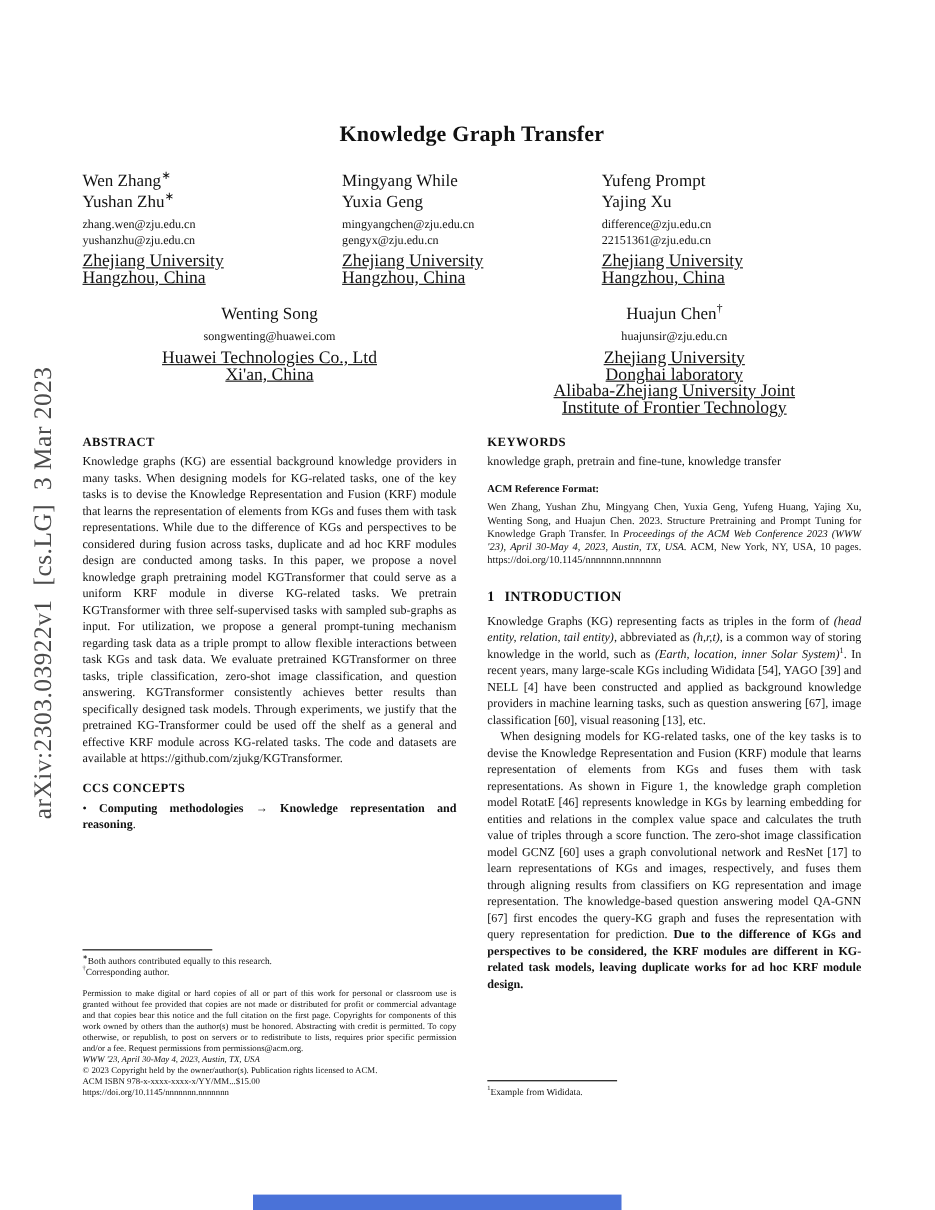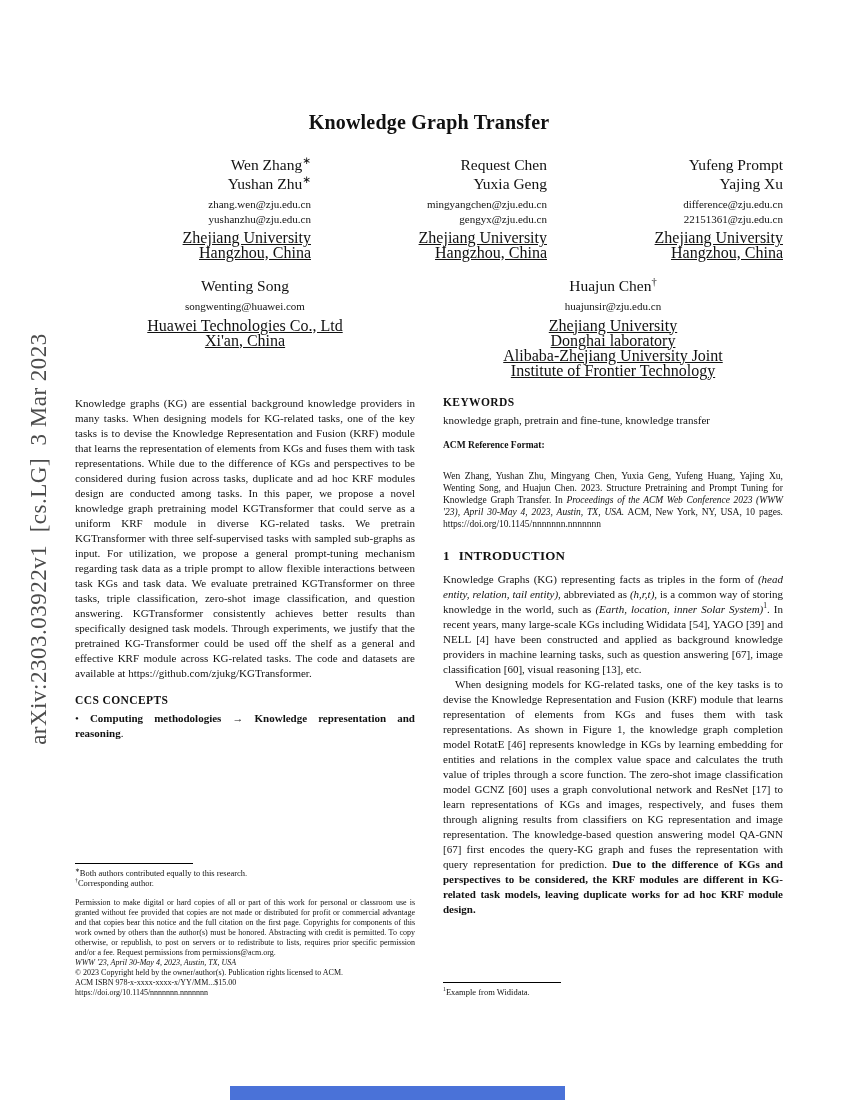--- a/index.html
+++ b/index.html
@@ -8,21 +8,21 @@
     position:relative; width:850px; height:1100px; background:#ffffff;
     font-family:"Liberation Serif", serif; color:#111111; overflow:hidden;
   }
   .arxiv-strip {
     position:absolute; left:-215px; top:525px; width:510px; height:28px;
     text-align:center; transform:rotate(-90deg);
     font-size:23px; color:#4b4b4b; white-space:pre; letter-spacing:0.5px;
   }
   .content { position:absolute; left:75px; top:110px; width:708px; }
   .title { text-align:center; font-size:20px; font-weight:bold; line-height:25px; letter-spacing:0.2px; }
-  .authors-row1 { display:flex; margin-top:20px; text-align:right; }
+  .authors-row1 { display:flex; margin-top:20px; text-align:left; }
   .authors-row2 { display:flex; justify-content:center; gap:118px; margin-top:16px; text-align:center; }
   .author-block { flex:1; }
   .author-block2 { width:250px; }
   .author-name { font-size:15.5px; line-height:19px; }
   .author-email { font-size:11px; line-height:14.5px; }
   .author-emails { margin-top:4px; }
   .author-affs { margin-top:4px; }
   .author-aff { font-size:16px; line-height:15px;text-decoration:underline; }
   sup { font-size:68%; vertical-align:super; line-height:0; }
   .columns { display:grid; grid-template-columns:1fr 1fr; column-gap:28px; margin-top:18px; height:602px; }
@@ -30,21 +30,21 @@
   .sec-heading { font-size:11.5px; font-weight:bold; letter-spacing:0.4px; margin-bottom:5px; }
   .mt { margin-top:13px; }
   .body-text { font-size:11px; line-height:15px; text-align:justify; margin:0; }
   .indent { text-indent:12px; }
   .col-bottom { margin-top:auto; }
   .fn-rule { width:118px; border-top:1px solid #000; margin-bottom:4px; }
   .footnote { font-size:8.5px; line-height:10.5px; }
   .permission { font-size:8px; line-height:10px; text-align:justify; margin-top:0; }
   .perm-block { margin-top:9px; }
   .italic { font-style:italic; }
-  .ref-heading { font-size:9.5px; font-weight:bold; margin-top:12px; margin-bottom:20px; }
+  .ref-heading { font-size:9.5px; font-weight:bold; margin-top:12px; margin-bottom:6px; }
   .ref-text { font-size:9.5px; line-height:12px; text-align:justify; margin:0; }
   .intro-heading { font-size:13px; font-weight:bold; margin-top:18px; margin-bottom:8px; letter-spacing:0.2px;font-family:Liberation Serif, serif; }
   .hgap { margin-left:9px; }
   .blue-bar { position:absolute; left:230px; top:1086px; width:335px; height:14px; background:#4a72d8; }
   .link { color:inherit; text-decoration:none; cursor:pointer; }
   b { font-weight:bold; }
   i { font-style:italic; }
 </style>
 </head>
 <body>
@@ -68,21 +68,21 @@
           <div class="author-email">zhang.wen@zju.edu.cn</div>
           <div class="author-email">yushanzhu@zju.edu.cn</div>
         </div>
         <div class="author-affs">
           <div class="author-aff">Zhejiang University</div>
           <div class="author-aff">Hangzhou, China</div>
         </div>
       </div>
 
       <div class="author-block">
-        <div class="author-name"><span>Request Chen</span><sup></sup></div>
+        <div class="author-name"><span>Mingyang While</span><sup></sup></div>
         <div class="author-name"><span>Yuxia Geng</span><sup></sup></div>
         <div class="author-emails">
           <div class="author-email">mingyangchen@zju.edu.cn</div>
           <div class="author-email">gengyx@zju.edu.cn</div>
         </div>
         <div class="author-affs">
           <div class="author-aff">Zhejiang University</div>
           <div class="author-aff">Hangzhou, China</div>
         </div>
       </div>
@@ -126,20 +126,21 @@
           <div class="author-aff">Alibaba-Zhejiang University Joint</div>
           <div class="author-aff">Institute of Frontier Technology</div>
         </div>
       </div>
 
     </div>
 
     <div class="columns">
 
       <div class="col">
+        <h2 class="sec-heading">ABSTRACT</h2>
         <p class="body-text"><span>Knowledge graphs (KG) are essential background knowledge providers in many tasks. When designing models for KG-related tasks, one of the key tasks is to devise the Knowledge Representation and Fusion (KRF) module that learns the representation of elements from KGs and fuses them with task representations. While due to the difference of KGs and perspectives to be considered during fusion across tasks, duplicate and ad hoc KRF modules design are conducted among tasks. In this paper, we propose a novel knowledge graph pretraining model KGTransformer that could serve as a uniform KRF module in diverse KG-related tasks. We pretrain KGTransformer with three self-supervised tasks with sampled sub-graphs as input. For utilization, we propose a general prompt-tuning mechanism regarding task data as a triple prompt to allow flexible interactions between task KGs and task data. We evaluate pretrained KGTransformer on three tasks, triple classification, zero-shot image classification, and question answering. KGTransformer consistently achieves better results than specifically designed task models. Through experiments, we justify that the pretrained KG-Transformer could be used off the shelf as a general and effective KRF module across KG-related tasks. The code and datasets are available at </span><span class="link">https://github.com/zjukg/KGTransformer</span><span>.</span></p>
 
         <h2 class="sec-heading mt">CCS CONCEPTS</h2>
         <p class="body-text"><span>• </span><b>Computing methodologies</b><span> → </span><b>Knowledge representation and reasoning</b><span>.</span></p>
 
         <div class="col-bottom">
           <div class="fn-rule"></div>
           <div class="footnote"><sup>∗</sup><span>Both authors contributed equally to this research.</span></div>
           <div class="footnote"><sup>†</sup><span>Corresponding author.</span></div>
           <div class="perm-block">

